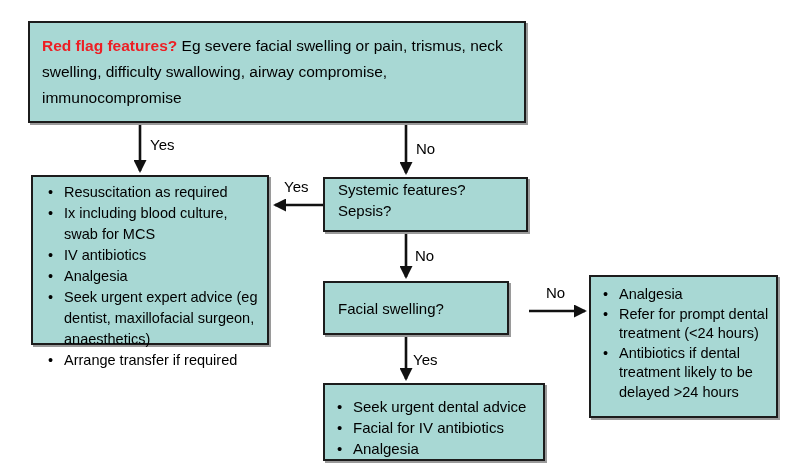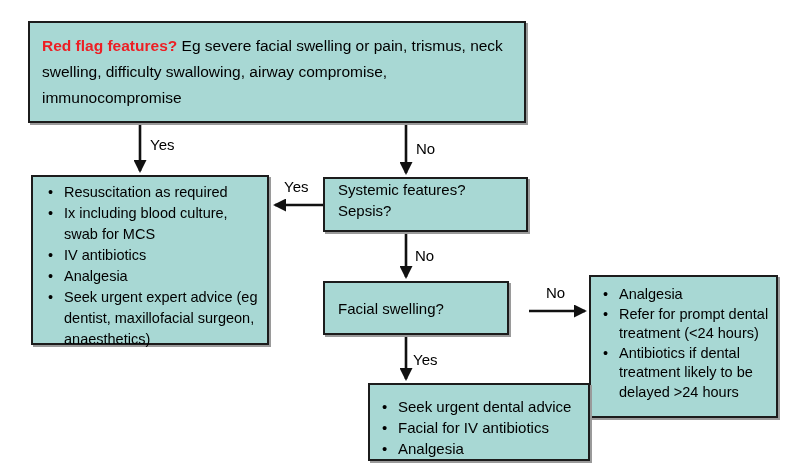--- a/index.html
+++ b/index.html
@@ -43,21 +43,21 @@
   .box-systemic {
     left: 323px; top: 177px; width: 205px; height: 55px;
     padding: 0 0 0 13px;
   }
   .box-facial {
     left: 323px; top: 281px; width: 186px; height: 54px;
     display: flex; align-items: center;
     padding: 0 0 0 13px;
   }
   .box-noswelling { left: 589px; top: 275px; width: 189px; height: 143px; padding: 8px 4px; line-height: 19.5px; font-size: 14.5px; }
-  .box-swelling { left: 323px; top: 383px; width: 222px; height: 78px; padding: 11px 4px; margin-left: 45px; }
+  .box-swelling { left: 323px; top: 383px; width: 222px; height: 78px; padding: 11px 4px; }
   ul.bullets {
     list-style: none;
     margin: 0;
     padding: 0 2px 0 8px;
     font-size: 14.5px;
   }
   .box-resus ul.bullets { line-height: 21px; }
   .box-noswelling ul.bullets { line-height: 19.5px; }
   .box-swelling ul.bullets { line-height: 21px; font-size: 15px; }
   ul.bullets li { position: relative; padding-left: 16px; }
@@ -105,20 +105,21 @@
     <div><span class="hl">Red flag features?</span><span> Eg severe facial swelling or pain, trismus, neck swelling, difficulty swallowing, airway compromise, immunocompromise</span></div>
   </div>
 
   <div class="box box-resus">
     <ul class="bullets">
         <li>Resuscitation as required</li>
         <li>Ix including blood culture, swab for MCS</li>
         <li>IV antibiotics</li>
         <li>Analgesia</li>
         <li>Seek urgent expert advice (eg dentist, maxillofacial surgeon, anaesthetics)</li>
+        <li>Arrange transfer if required</li>
       </ul>
   </div>
 
   <div class="box box-systemic">
     <div>Systemic features?</div>
     <div>Sepsis?</div>
   </div>
 
   <div class="box box-facial">
     <div>Facial swelling?</div>

